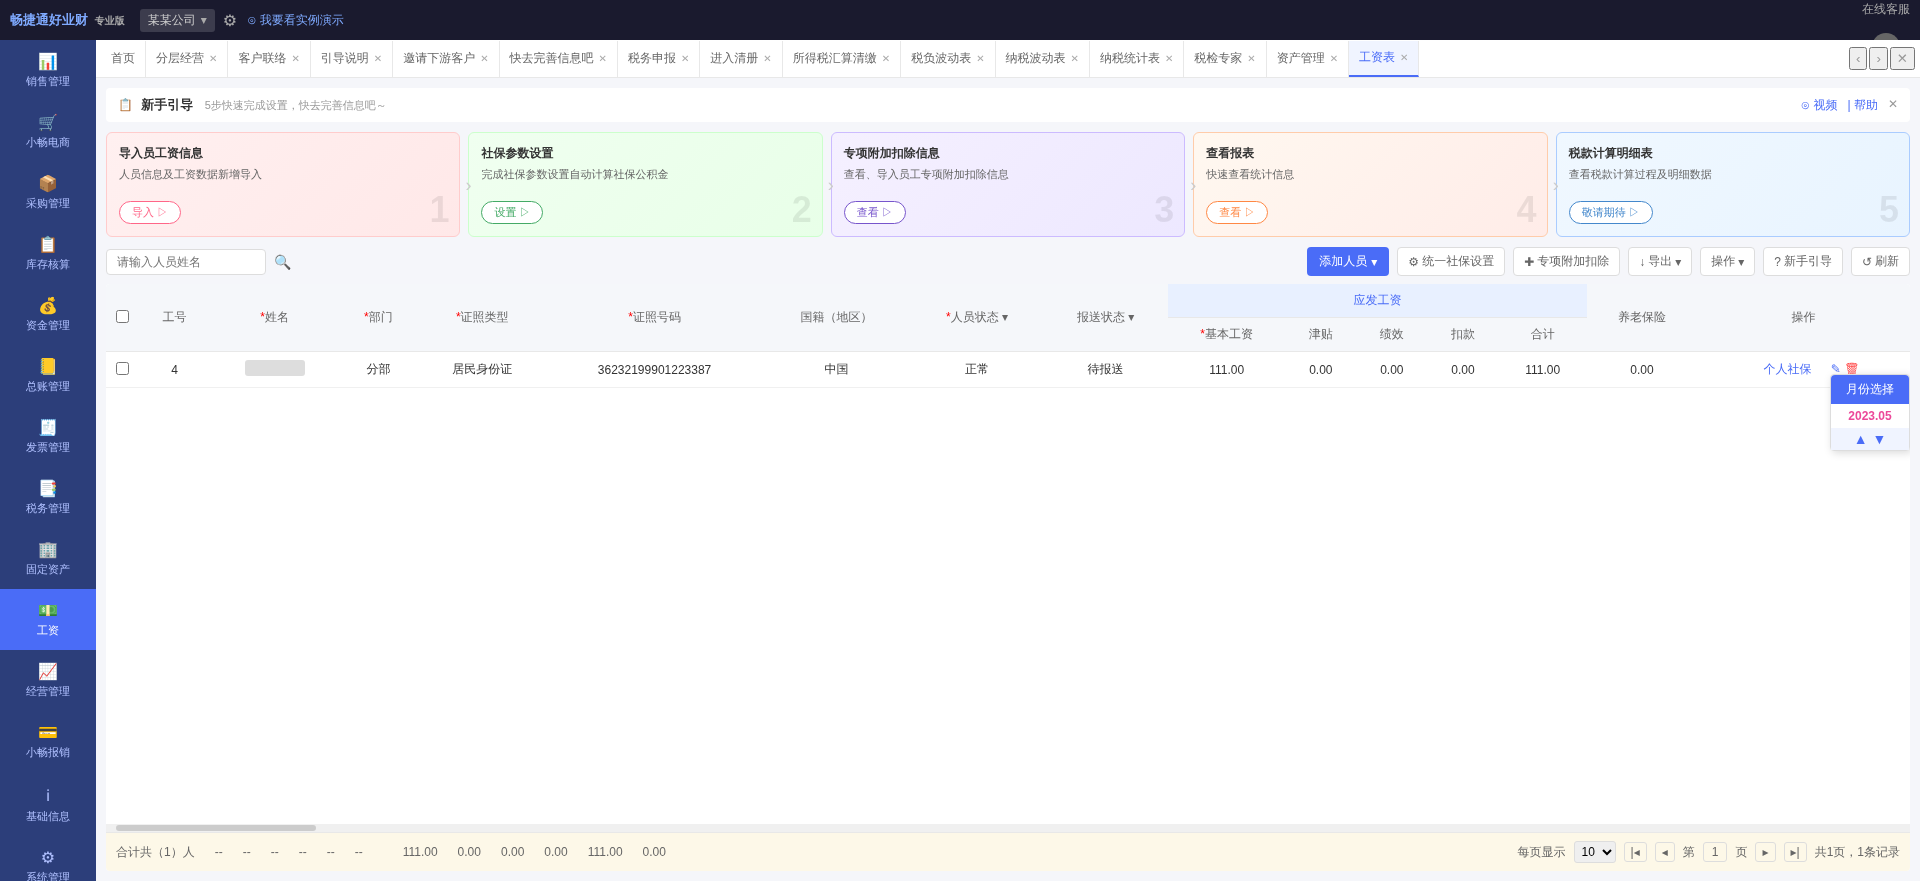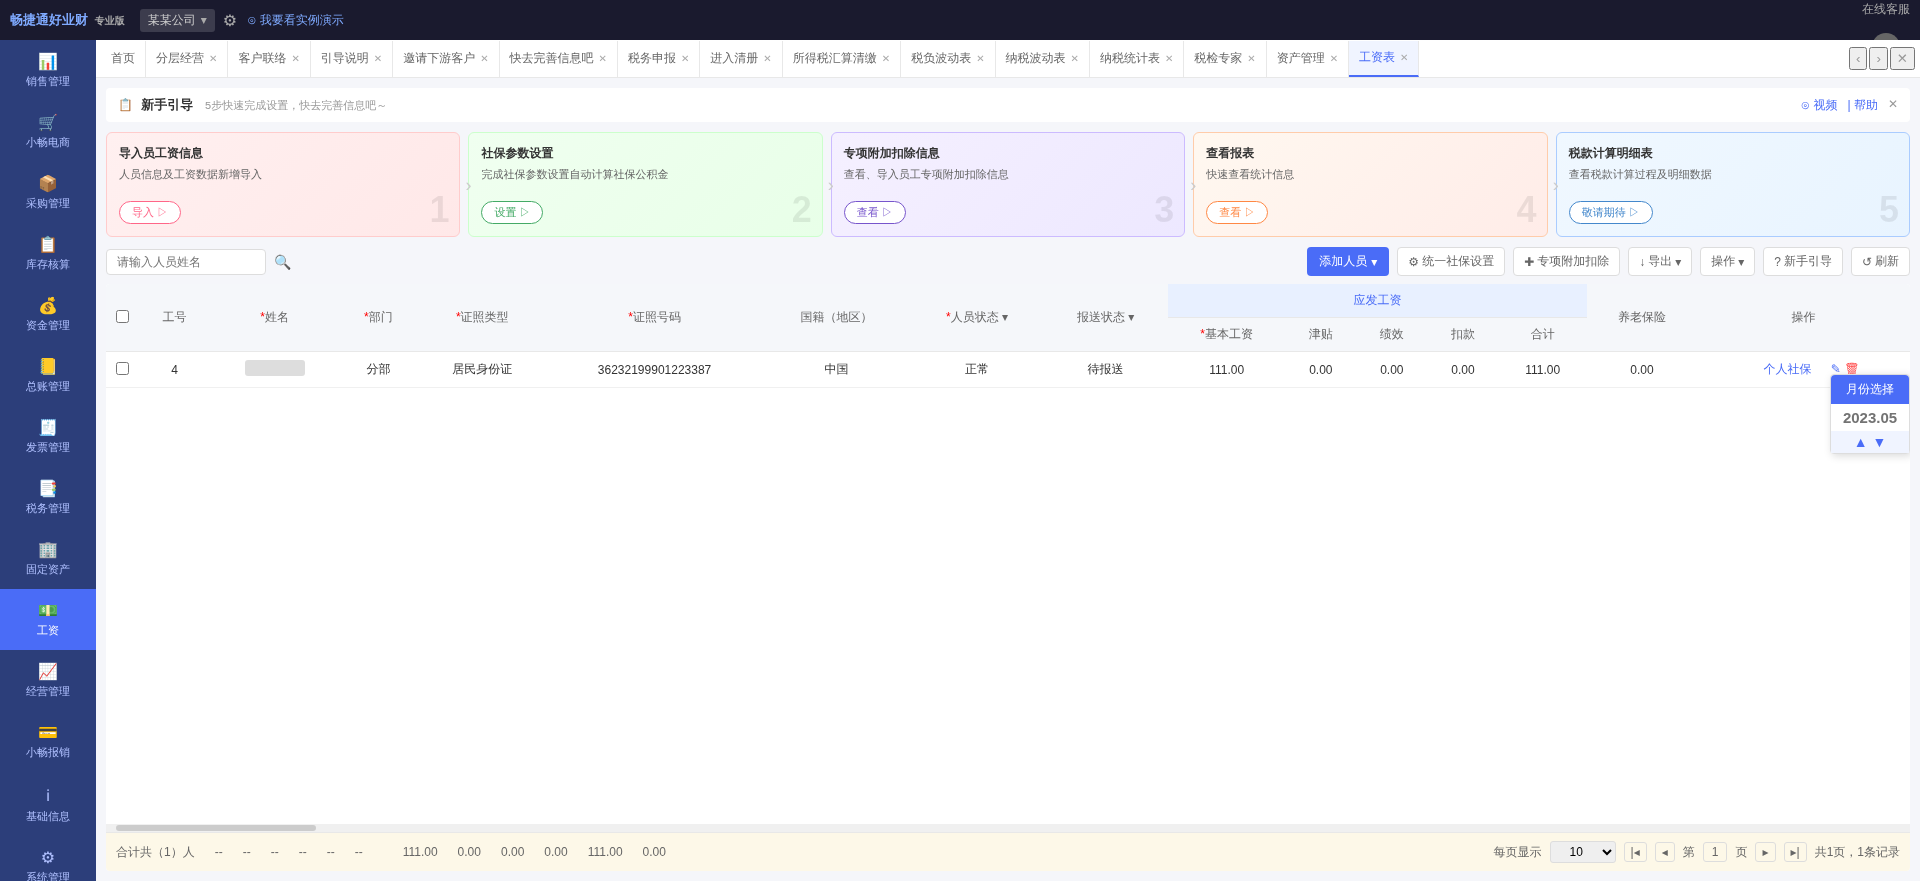--- a/index.html
+++ b/index.html
@@ -68,21 +68,21 @@
     
     .table-wrapper { background: white; border-radius: 4px; flex: 1; overflow: hidden; display: flex; flex-direction: column; }
     .table-scroll { overflow-x: auto; overflow-y: auto; flex: 1; }
     table { width: 100%; border-collapse: collapse; font-size: 12px; min-width: 1200px; }
     thead th { background: #f5f7fa; border-bottom: 1px solid #e8e8e8; padding: 8px 10px; text-align: center; font-weight: normal; color: #666; white-space: nowrap; position: sticky; top: 0; z-index: 5; }
     tbody td { border-bottom: 1px solid #f0f0f0; padding: 8px 10px; text-align: center; color: #333; }
     
     
     .table-footer { background: #fdf8e8; border-top: 1px solid #e8e8e8; padding: 8px 10px; display: flex; align-items: center; gap: 20px; font-size: 12px; color: #666; flex-shrink: 0; }
     .pagination { margin-left: auto; display: flex; align-items: center; gap: 8px; }
-    .page-size-select { border: 1px solid #ddd; border-radius: 3px; padding: 2px 15px; font-size: 12px; }
+    .page-size-select { border: 1px solid #ddd; border-radius: 3px; padding: 2px 3px; font-size: 12px; }
     .page-btn { background: none; border: 1px solid #ddd; border-radius: 3px; padding: 2px 6px; cursor: pointer; font-size: 12px; color: #666; }
     .scroll-bar-area { background: #f0f0f0; height: 8px; margin: 0; display: flex; align-items: center; padding: 0 10px; flex-shrink: 0; }
     .scroll-thumb { background: #ccc; height: 6px; width: 200px; border-radius: 3px; }
     
     
     .month-panel { position: absolute; right: 0; top: 90px; width: 80px; background: white; border: 1px solid #ddd; border-radius: 4px; box-shadow: 2px 2px 8px rgba(0,0,0,0.15); z-index: 100; }
     .month-panel-header { background: #4a6cf7; color: white; text-align: center; padding: 6px; font-size: 12px; border-radius: 4px 4px 0 0; }
     .month-nav { display: flex; justify-content: center; gap: 5px; padding: 3px; background: #f0f4ff; }
     .month-nav-btn { background: none; border: none; color: #4a6cf7; cursor: pointer; font-size: 14px; }
     .month-list { padding: 3px 0; }
@@ -258,21 +258,21 @@
           <button class="tab-nav-btn">✕</button>
         </div>
       </div>
 
       <div class="main-content">
 
         <div class="guide-bar">
           <div>
             <span style="color:#4a6cf7;margin-right:5px;">📋</span>
             <span style="font-weight:bold;font-size:13px;">新手引导</span>
-            <span style="font-size:11px;color:#999;margin-left:8px;font-family:Liberation Mono, monospace;">5步快速完成设置，快去完善信息吧～</span>
+            <span style="font-size:11px;color:#999;margin-left:8px;">5步快速完成设置，快去完善信息吧～</span>
           </div>
           <div class="guide-right">
             <span>⊙ <span>视频</span></span>
             <span>| <span>帮助</span></span>
             <span style="color:#999;">✕</span>
           </div>
         </div>
 
         <div class="steps-container" id="steps-container">
             <div class="step-card step1">
@@ -436,21 +436,21 @@
                 <button class="page-btn">▸|</button>
                 <span>共1页，1条记录</span>
               </div>
             </div>
           </div>
 
           <div class="month-panel">
             <div class="month-panel-header">
               <span>月份选择</span>
             </div>
-            <div style="text-align:center;padding:5px;font-size:15px;color:#737373;font-weight:bold;">2023.05</div>
+            <div style="text-align:center;padding:5px;font-size:12px;color:#ec4899;font-weight:bold;">2023.05</div>
             <div class="month-nav">
               <button class="month-nav-btn">▲</button>
               <button class="month-nav-btn">▼</button>
             </div>
           </div>
         </div>
       </div>
     </div>
   </div>
 </div>

